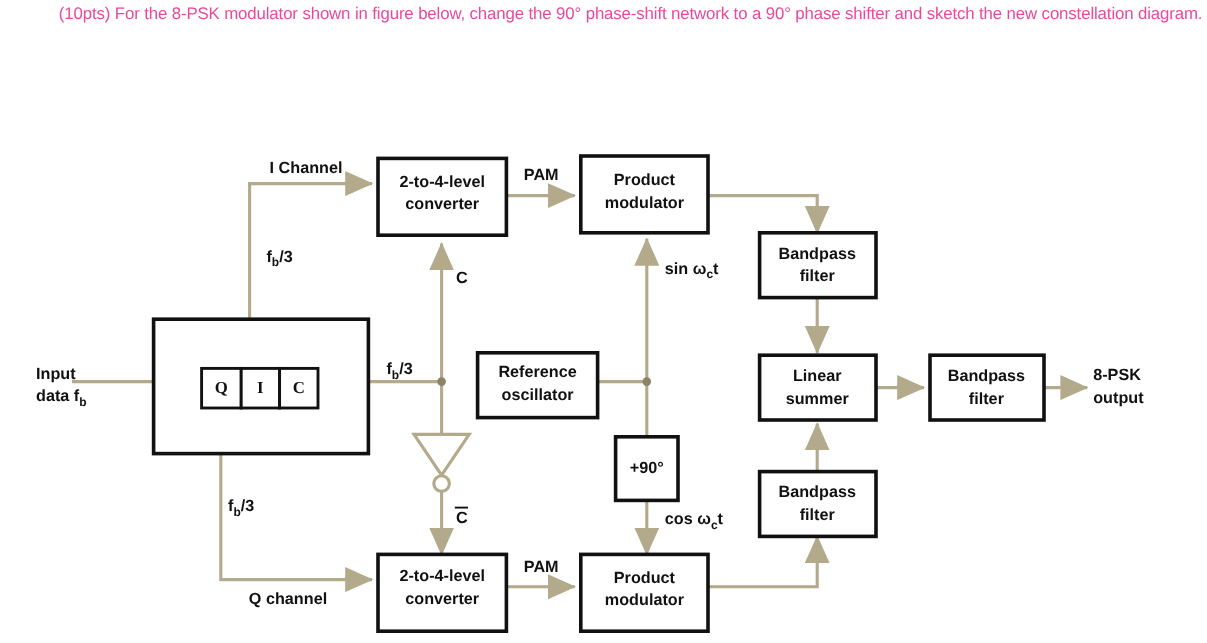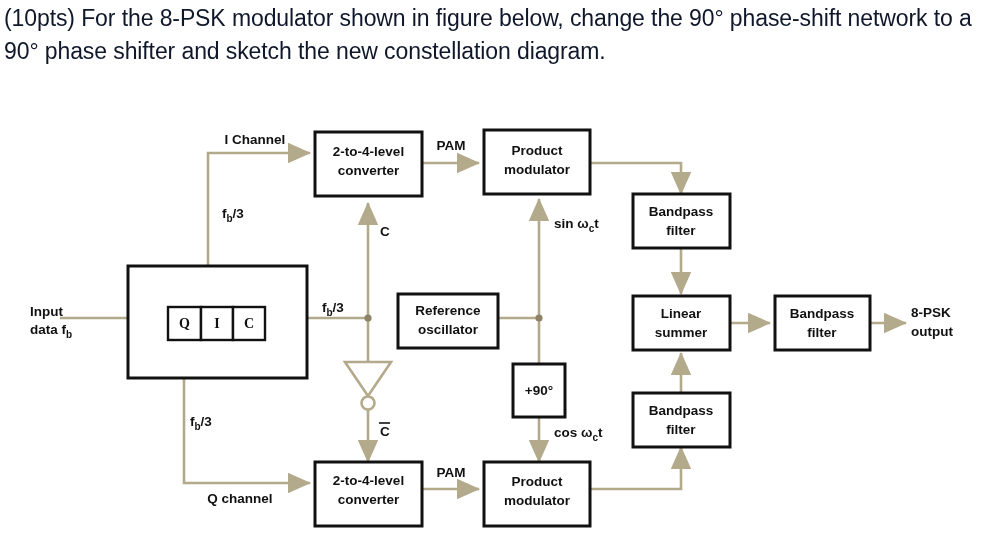--- a/index.html
+++ b/index.html
@@ -12,24 +12,25 @@
     height: 536px;
     position: relative;
     font-family: "Liberation Sans", sans-serif;
     overflow: hidden;
   }
   #question {
     position: absolute;
     left: 4px;
     top: 2px;
     width: 998px;
-    font-size: 23px;
+    font-size: 14px;
     line-height: 1.42;
-    color: #0f172a;
+    color: #ec4899;
     letter-spacing: -0.1px;
+    text-align: right;
   }
   #diagram {
     position: absolute;
     left: 0;
     top: 100px;
     width: 1006px;
     height: 436px;
   }
   #diagram svg {
     display: block;

